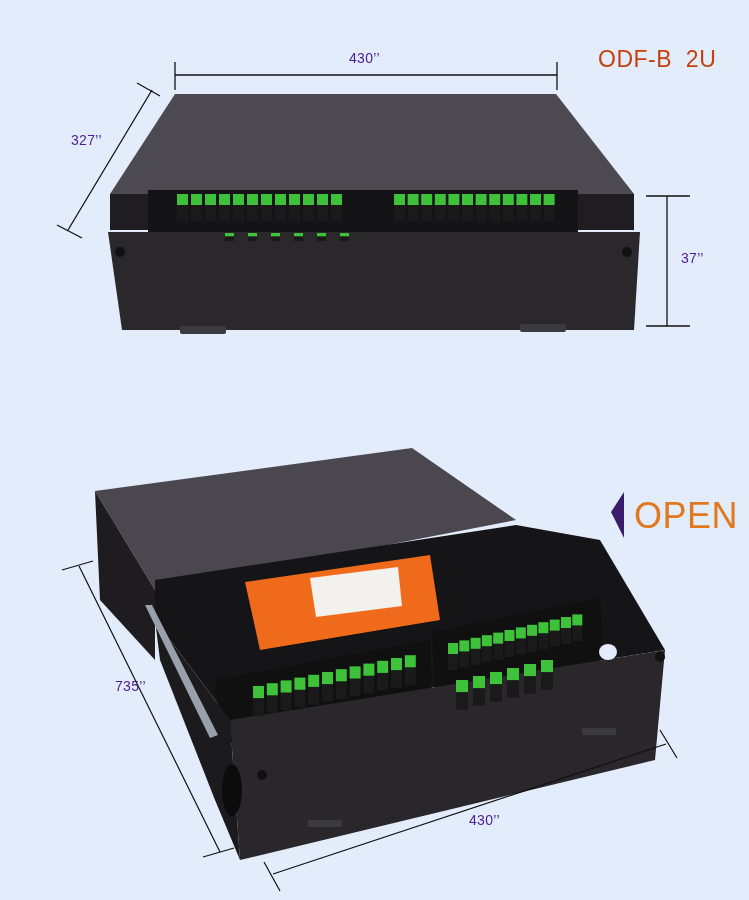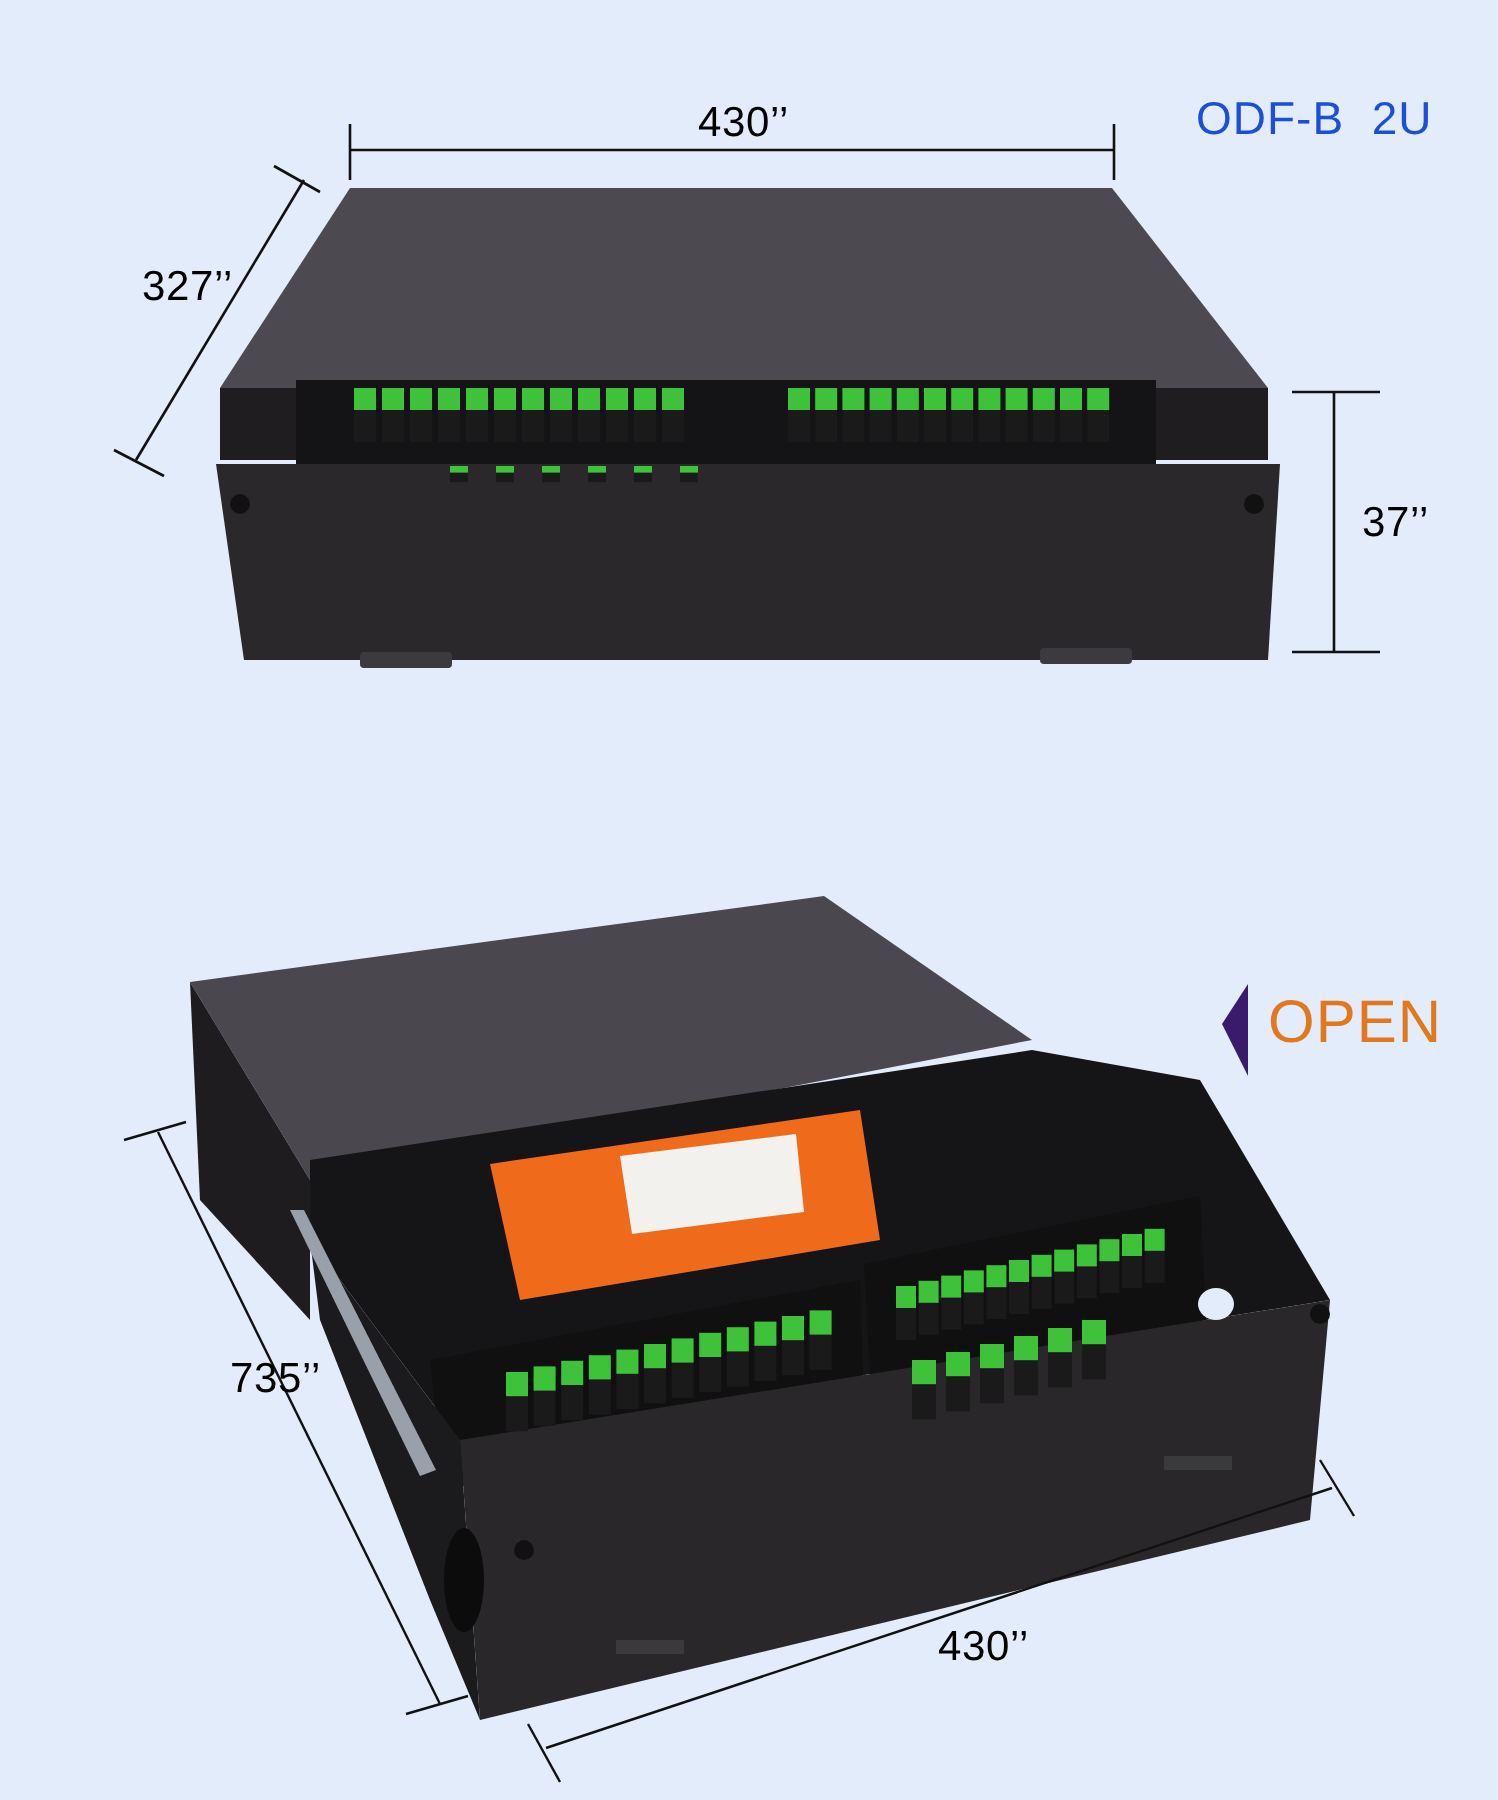--- a/index.html
+++ b/index.html
@@ -3,23 +3,23 @@
 <meta charset="utf-8">
 <style>
   html, body { margin:0; padding:0; }
   body {
     width:749px; height:900px; overflow:hidden;
     background:#e3ecfb;
     font-family:"Liberation Sans", sans-serif;
     position:relative;
   }
   .abs { position:absolute; }
-  .dim-label { font-size:21px; color:#000000; letter-spacing:0.3px; }
-  .title { font-size:23px; color:#1d4ed8; letter-spacing:0.5px; }
-  .open-label { font-size:30px; color:#e0781e; letter-spacing:0.5px;text-align:center; }
+  .dim-label { font-size:14px; color:#4c1d95; letter-spacing:0.3px; }
+  .title { font-size:23px; color:#c2410c; letter-spacing:0.5px; }
+  .open-label { font-size:36px; color:#e0781e; letter-spacing:0.5px;text-align:center; }
   svg { position:absolute; left:0; top:0; }
 </style>
 </head>
 <body>
 
 <div>
   <svg width="749" height="900">
 
     <polygon points="175,94 556,94 634,194 110,194" fill="#4d4950"></polygon>
     <polygon points="110,194 634,194 634,230 110,230" fill="#1f1d20"></polygon>

